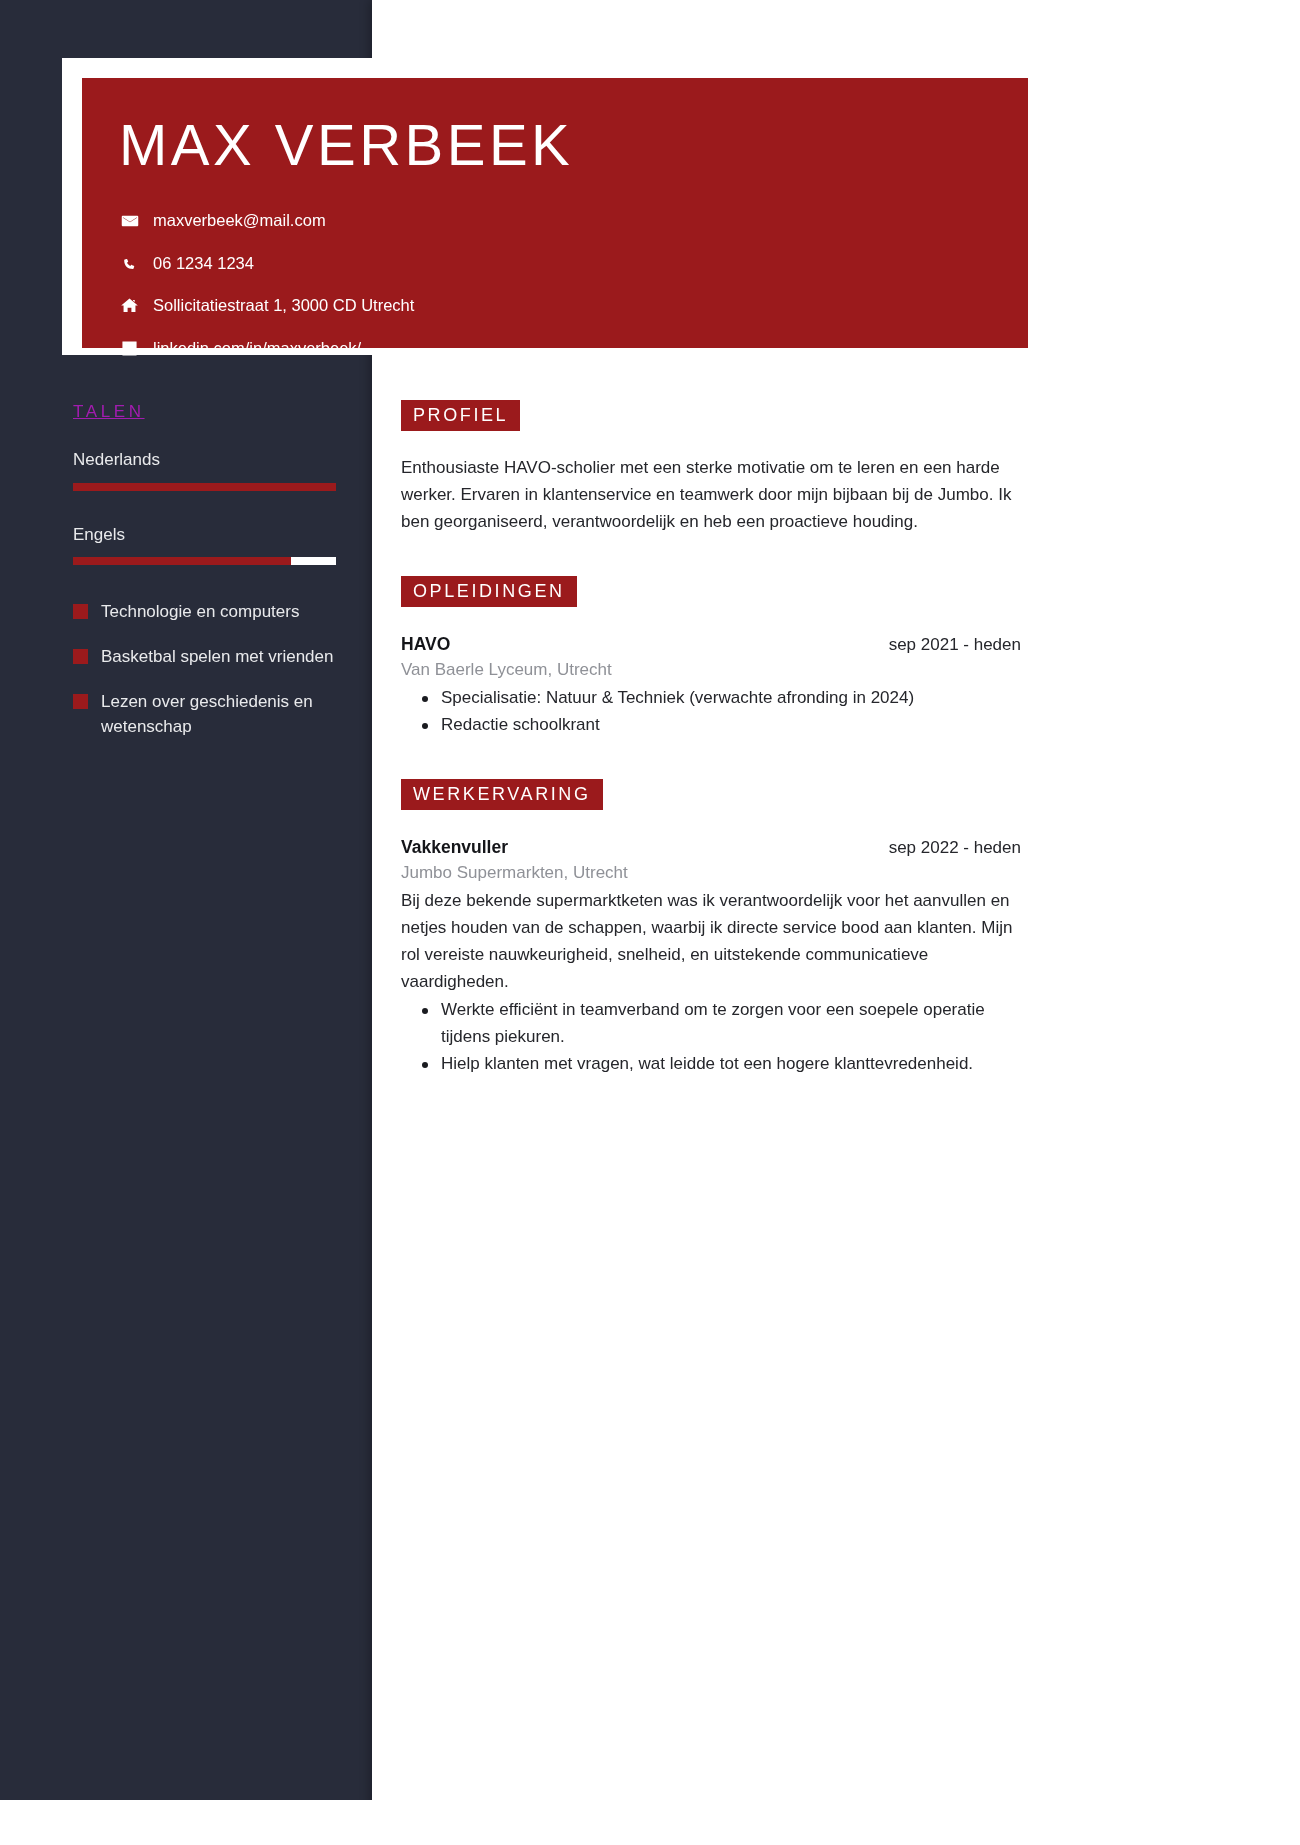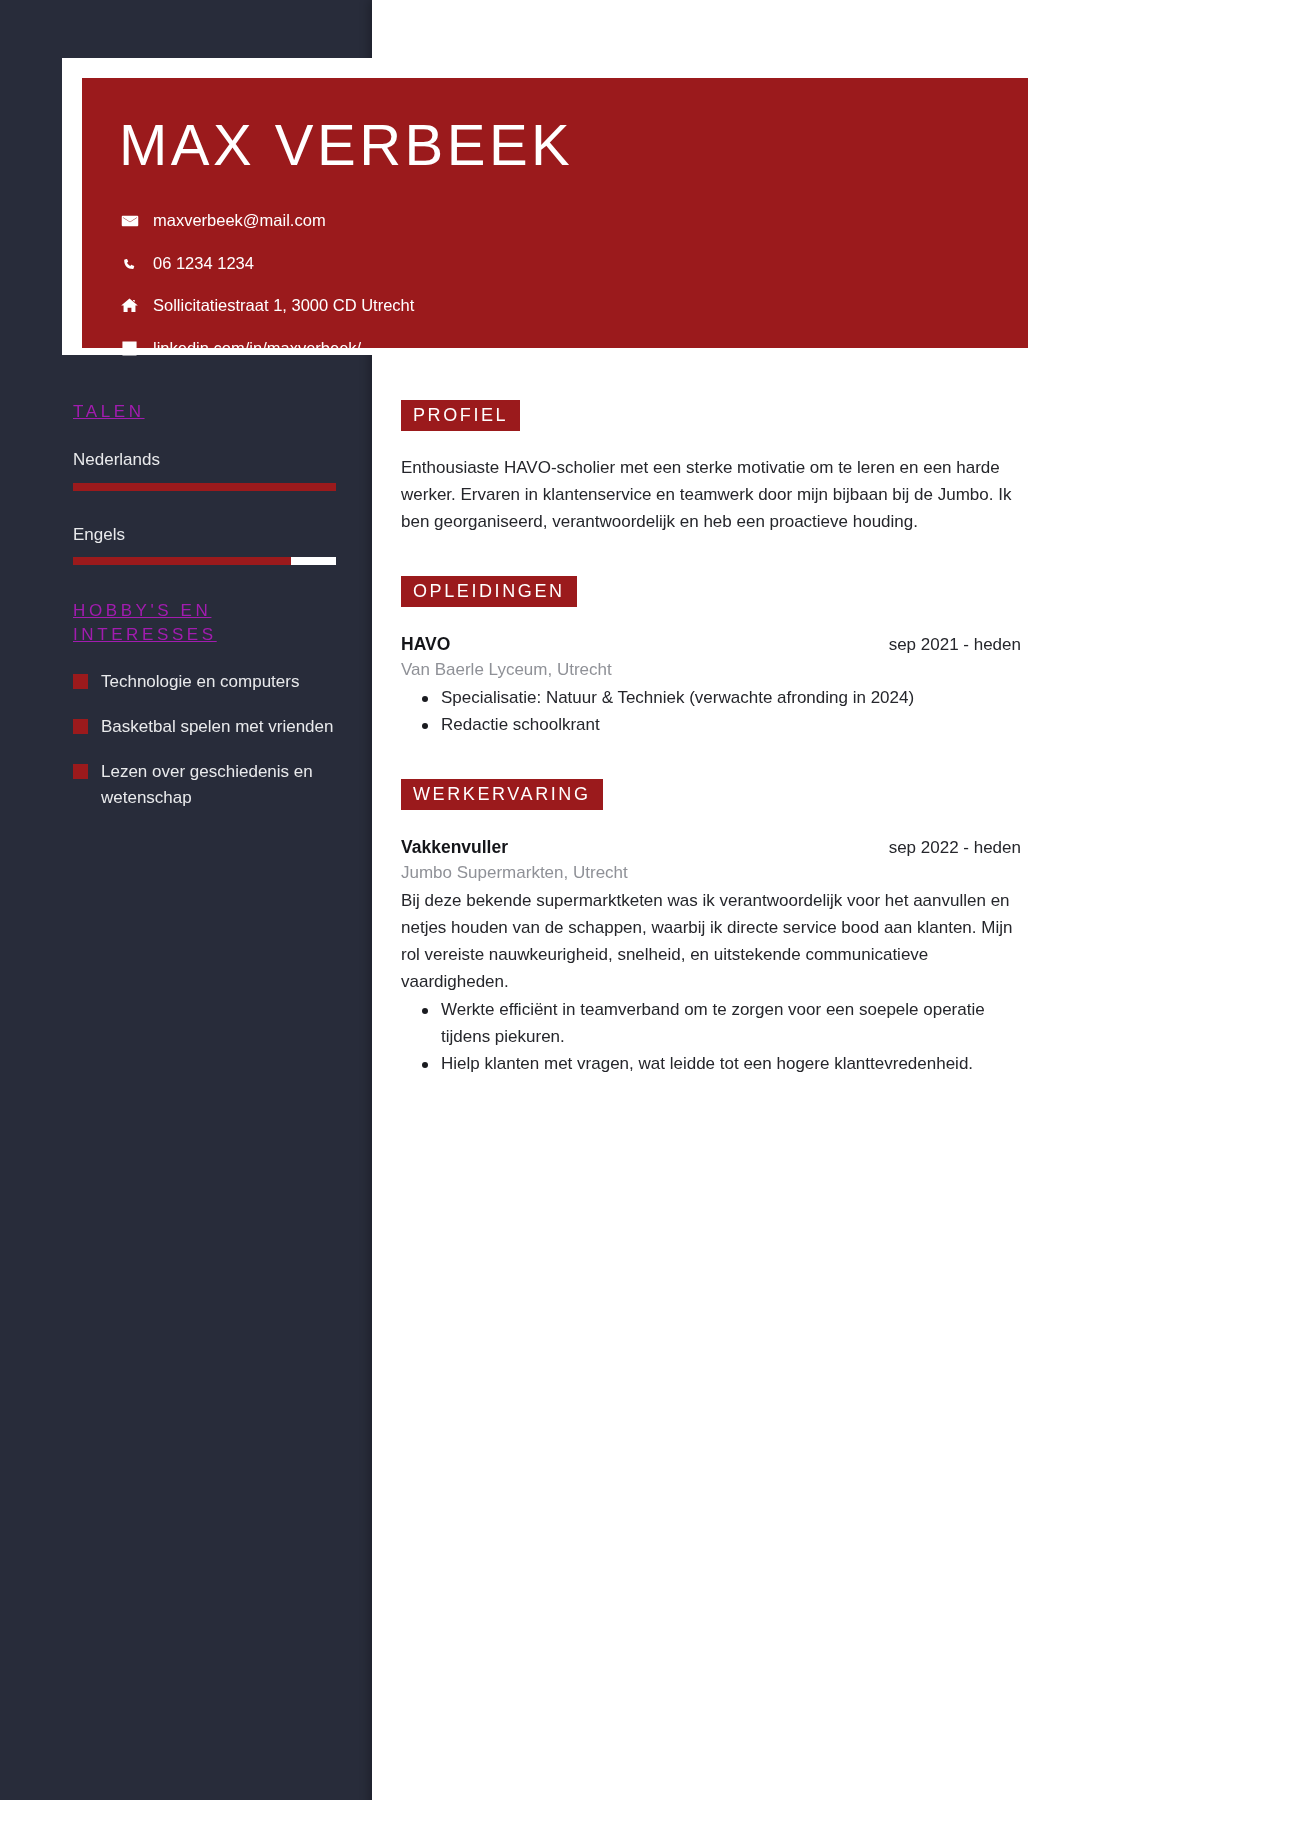--- a/index.html
+++ b/index.html
@@ -285,21 +285,20 @@
       </div>
     </div>
 
     <div class="lang-block">
       <div class="lang-name">Engels</div>
       <div class="lang-bar">
         <div class="lang-fill" style="width: 83%;"></div>
       </div>
     </div>
 
-    <div class="side-heading side-heading-2">HOBBY'S EN INTERESSES</div>
 
     <div class="hobby-list">
       <div class="hobby-item">
         <span class="hobby-bullet"></span>
         <span class="hobby-text">Technologie en computers</span>
       </div>
       <div class="hobby-item">
         <span class="hobby-bullet"></span>
         <span class="hobby-text">Basketbal spelen met vrienden</span>
       </div>

